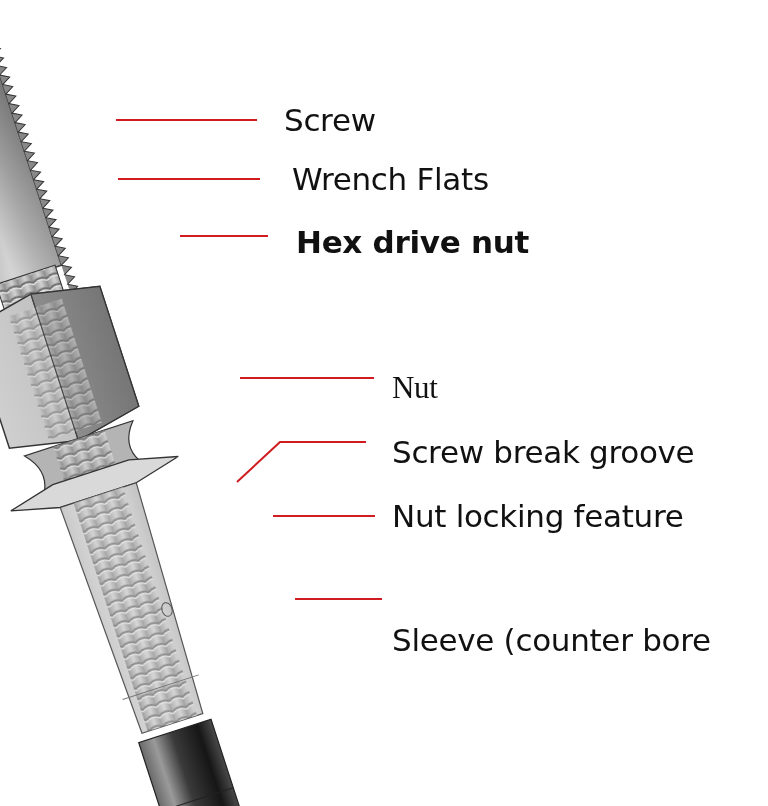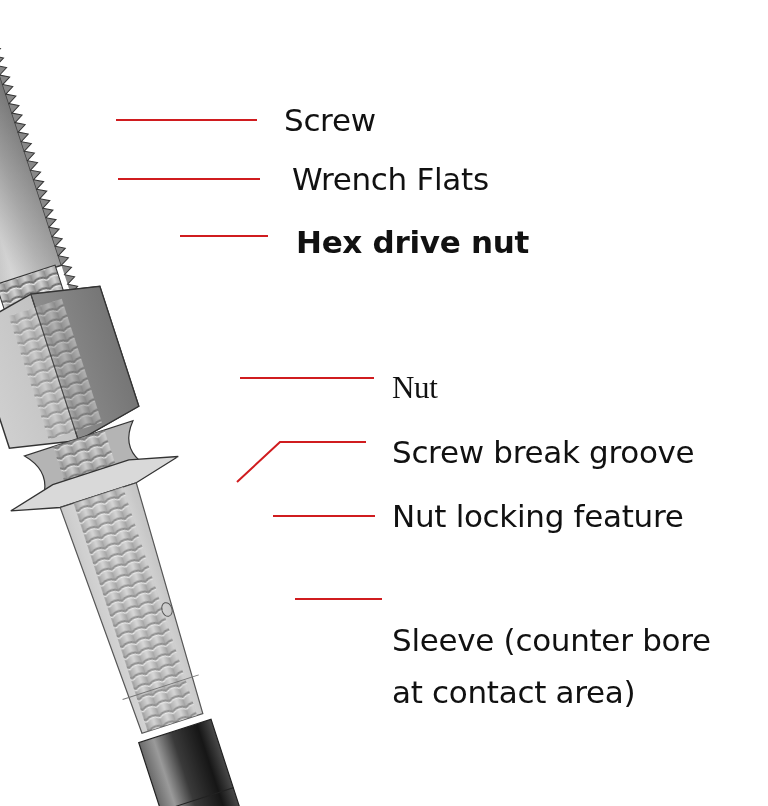--- a/index.html
+++ b/index.html
@@ -127,14 +127,13 @@
   <span class="ln">Nut</span>
 </div>
 <div class="label" style="left:392px; top:420px;margin-top:12px;">
   <span class="ln">Screw break groove</span>
 </div>
 <div class="label" style="left:392px; top:496px;">
   <span class="ln">Nut locking feature</span>
 </div>
 <div class="label" style="left:392px; top:578px; line-height:52px;margin-top:36px;">
   <span class="ln">Sleeve (counter bore</span>
-  <span class="ln">at contact area)</span>
 </div>
 
 </body></html>

